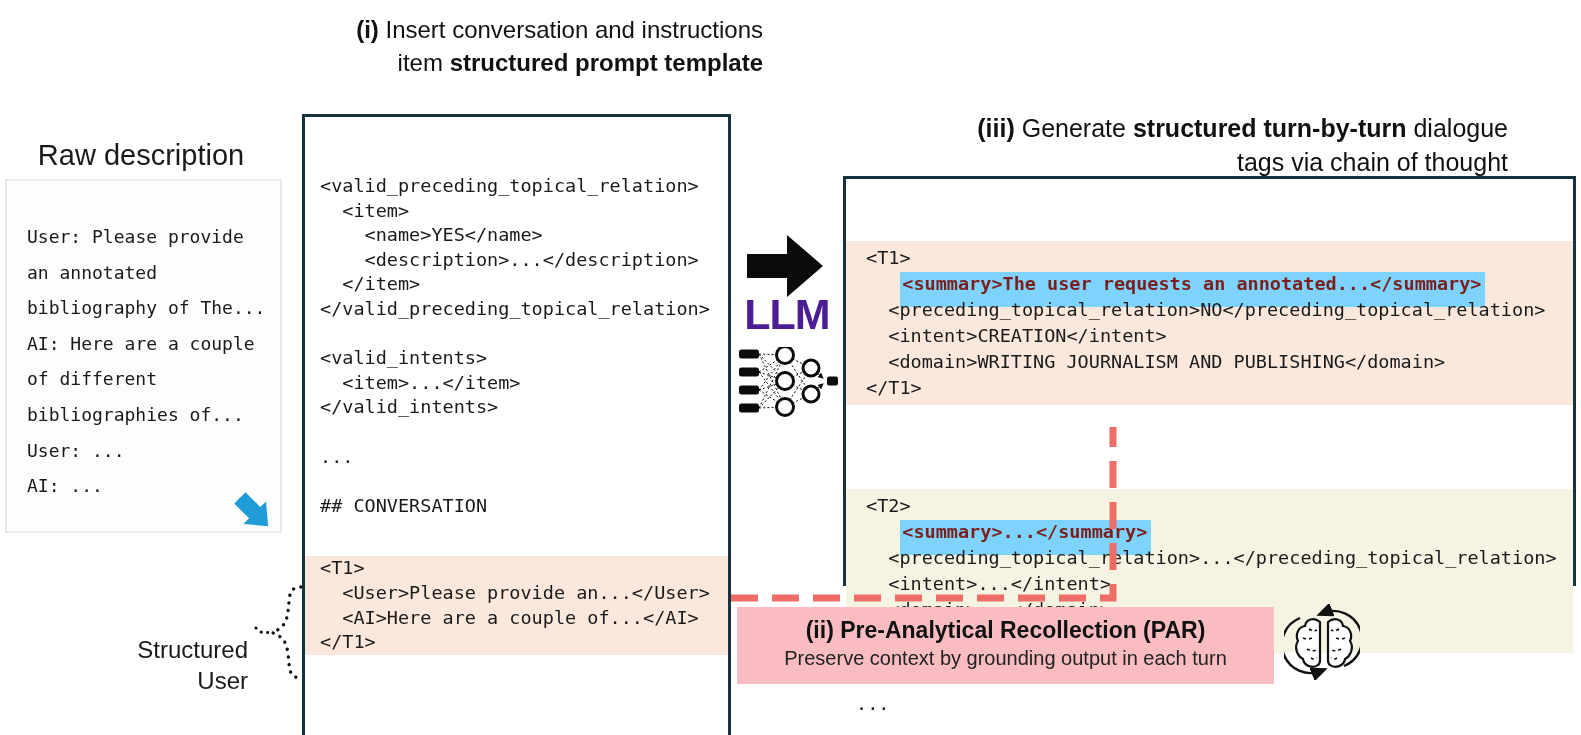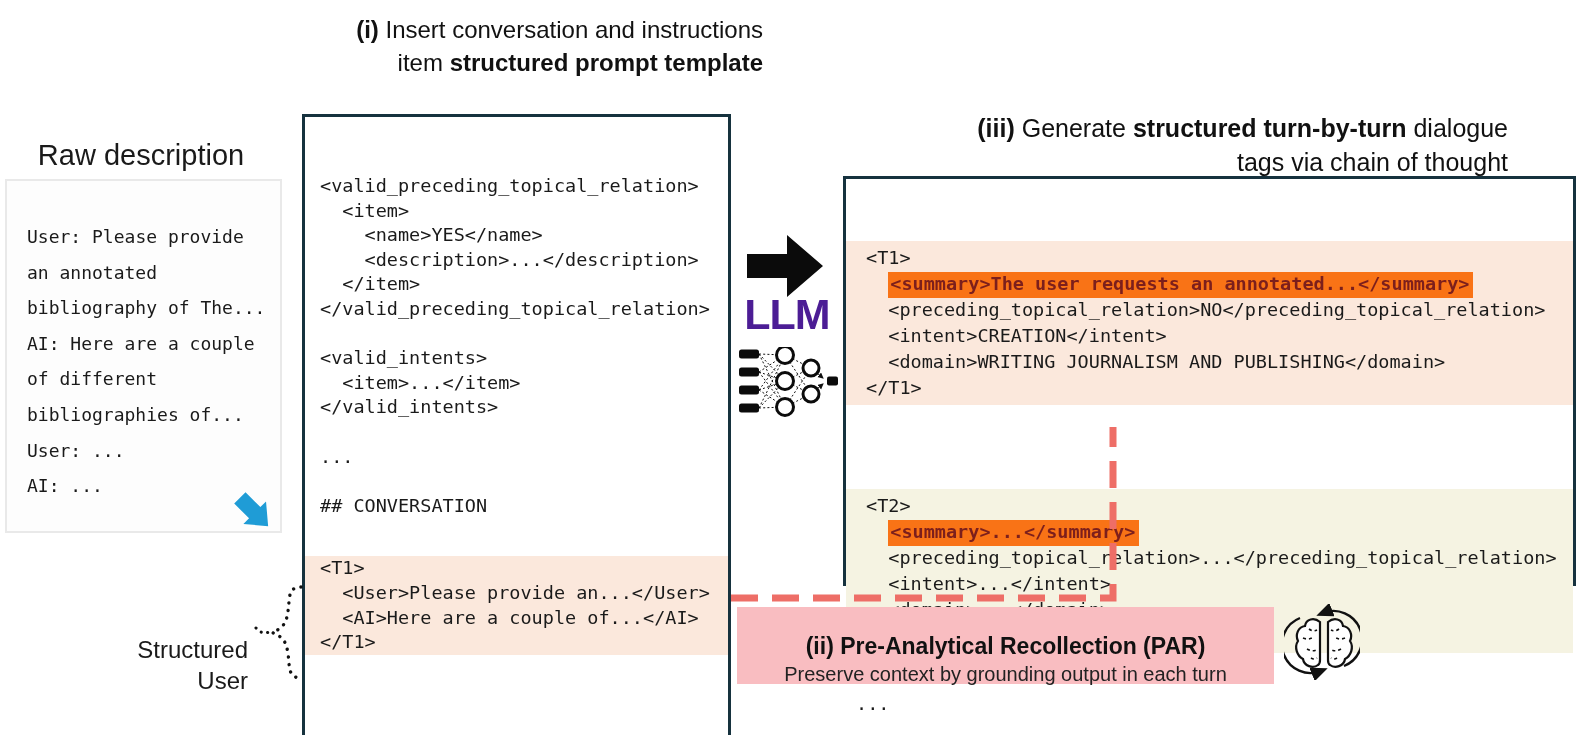--- a/index.html
+++ b/index.html
@@ -25,27 +25,27 @@
   .mid-box .code-line { height:24.6px; line-height:24.6px; font-size:18.5px; padding-left:15px; }
   .block-t1 { background:#fbe8dc; width:100%; }
   .block-t2 { background:#f5f3e2; width:100%; }
   .gap-line { height:24.6px; }
 
   
   .out-box { padding-top:24px; }
   .out-box .code-line { height:26px; line-height:26px; font-size:18.5px; padding-left:20px; }
   .out-box .blk { padding:4px 0; }
   .out-tail { padding-left:10px !important; }
-  .hl { background:#f97316; font-weight:bold; color:#7c1f1c; padding:1px 4px 4px 2px; }
+  .hl { background:#7dd3fc; font-weight:bold; color:#7c1f1c; padding:1px 4px 13px 2px;margin-left:12px; }
 
   
   .llm-label { font-weight:bold; font-size:43px; line-height:44px; text-align:center; color:#4c1d95; letter-spacing:-1px; }
 
   
-  .par-box { background:#f9bdc1; text-align:center; padding-top:24px; }
+  .par-box { background:#f9bdc1; text-align:center; padding-top:8px; }
   .par-title { font-weight:bold; font-size:23px; line-height:30px; color:#111; }
   .par-sub { font-size:20px; line-height:27px; color:#222; }
 
   
   .turn-label { text-align:right; font-size:24px; line-height:31px; color:#1a1a1a; }
 
   svg { display:block; }
 </style>
 </head>
 <body>

